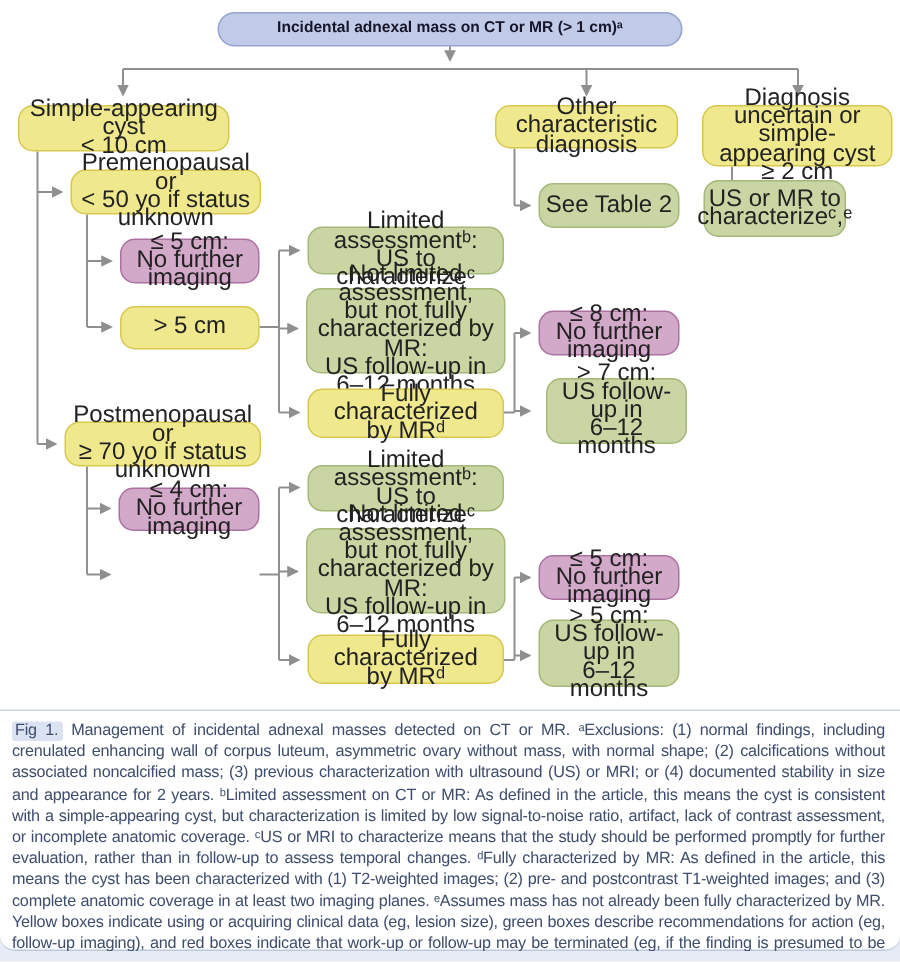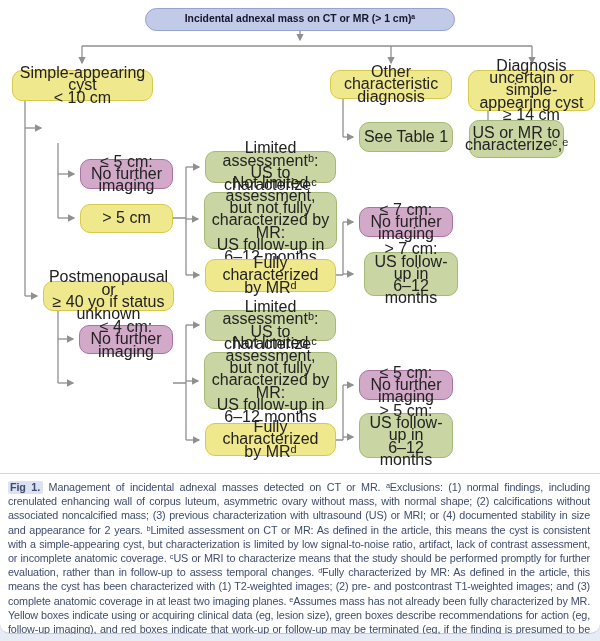--- a/index.html
+++ b/index.html
@@ -52,21 +52,21 @@
     position:absolute;left:0;top:473px;width:600px;height:161px;
     box-sizing:border-box;
     border-top:1px solid #ccd5e4;
     padding:6px 10px 6px 8px;
     font-size:10.8px;line-height:14.2px;letter-spacing:-0.15px;
     color:var(--caption-color,#3e4c6d);
     text-align:justify;
     overflow:hidden;
   }
   .fig-chip{
-    font-weight:bold;
+    font-weight:normal;
     background:#dbe3f2;
     padding:0 3px 1px 2px;
     border-radius:2px;
   }
 </style>
 </head>
 <body>
 
 <div class="page">
   <div class="card">
@@ -124,47 +124,49 @@
       </svg>
 
       <div class="node start" style="left:145px;top:8px;width:310px;height:23px">Incidental adnexal mass on CT or MR (&gt; 1 cm)ᵃ</div>
 
       <div class="node yellow" style="left:12px;top:70px;width:141px;height:31px">Simple-appearing cyst
 &lt; 10 cm</div>
       <div class="node yellow" style="left:330px;top:70px;width:122px;height:29px">Other characteristic
 diagnosis</div>
       <div class="node yellow" style="left:468px;top:70px;width:127px;height:41px">Diagnosis uncertain or
 simple-appearing cyst
-≥ 14 cm</div>
+≥ 2 cm</div>
 
-      <div class="node green" style="left:359px;top:122px;width:94px;height:30px">See Table 1</div>
+      <div class="node green" style="left:359px;top:122px;width:94px;height:30px">See Table 2</div>
       <div class="node green" style="left:469px;top:120px;width:95px;height:38px">US or MR to
 characterizeᶜ,ᵉ</div>
 
+      <div class="node yellow" style="left:47px;top:113px;width:127px;height:30px">Premenopausal or
+&lt; 50 yo if status unknown</div>
       <div class="node red" style="left:80px;top:159px;width:93px;height:30px">≤ 5 cm:
 No further imaging</div>
       <div class="node yellow" style="left:80px;top:204px;width:93px;height:29px">&gt; 5 cm</div>
 
       <div class="node green" style="left:205px;top:151px;width:131px;height:32px">Limited assessmentᵇ:
 US to characterizeᶜ</div>
       <div class="node green" style="left:204px;top:192px;width:133px;height:57px">Not limited assessment,
 but not fully
 characterized by MR:
 US follow-up in 6–12 months</div>
       <div class="node yellow" style="left:205px;top:259px;width:131px;height:33px">Fully characterized
 by MRᵈ</div>
 
-      <div class="node red" style="left:359px;top:207px;width:94px;height:30px">≤ 7 cm:
+      <div class="node red" style="left:359px;top:207px;width:94px;height:30px">≤ 8 cm:
 No further imaging</div>
       <div class="node green" style="left:364px;top:252px;width:94px;height:44px">&gt; 7 cm:
 US follow-up in
 6–12 months</div>
 
       <div class="node yellow" style="left:43px;top:281px;width:131px;height:30px">Postmenopausal or
-≥ 40 yo if status unknown</div>
+≥ 70 yo if status unknown</div>
       <div class="node red" style="left:79px;top:325px;width:94px;height:29px">≤ 4 cm:
 No further imaging</div>
 
       <div class="node green" style="left:205px;top:310px;width:131px;height:31px">Limited assessmentᵇ:
 US to characterizeᶜ</div>
       <div class="node green" style="left:204px;top:352px;width:133px;height:57px">Not limited assessment,
 but not fully
 characterized by MR:
 US follow-up in 6–12 months</div>
       <div class="node yellow" style="left:205px;top:423px;width:131px;height:33px">Fully characterized

